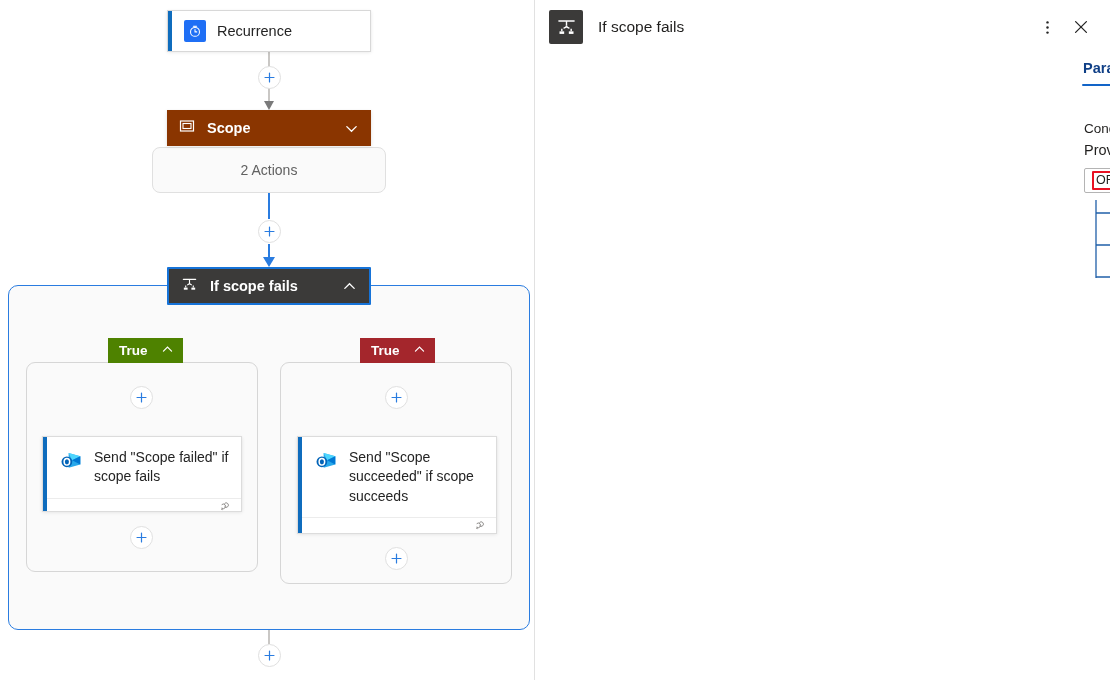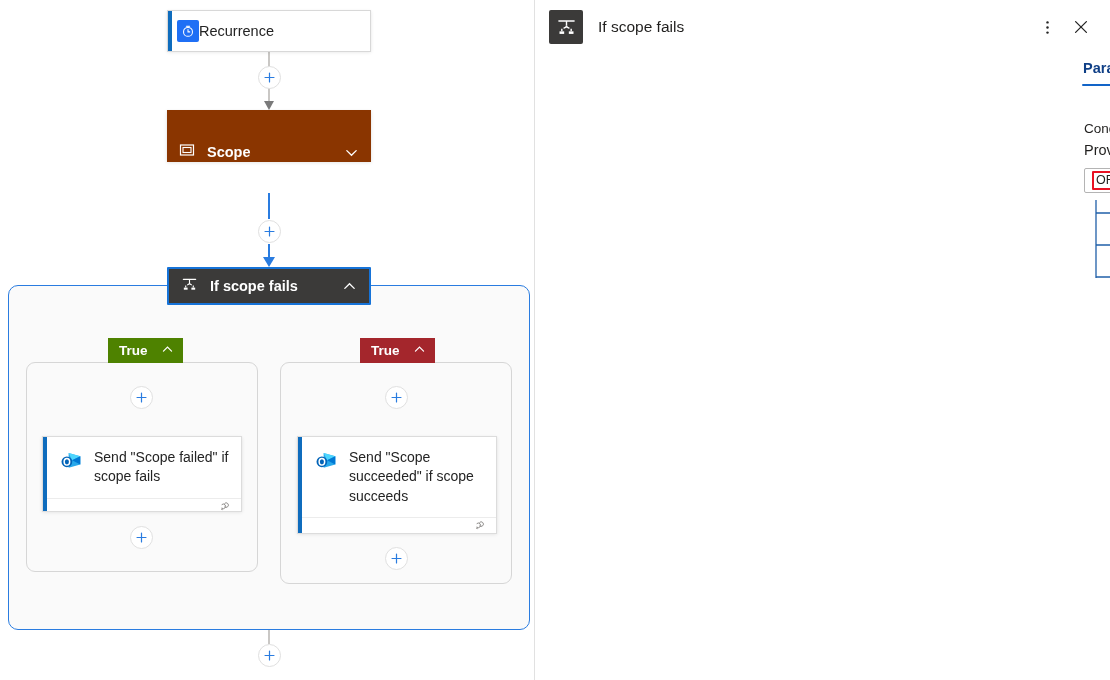--- a/index.html
+++ b/index.html
@@ -41,22 +41,22 @@
     position:absolute; z-index:5;
     background:#ffffff;
     border:1px solid #d8d8d8;
     box-shadow:0 1.2px 3.6px rgba(0,0,0,.10), 0 .3px .9px rgba(0,0,0,.08);
     display:flex; align-items:center;
   }
   .node .accent {
     width:4px; align-self:stretch; background:#0f6cbd; flex:0 0 4px;
   }
   .node .node-body {
-    flex:1; display:flex; align-items:center; 
-    padding:10px 5px;
+    flex:1; display:flex; align-items:center; gap:11px;
+    padding:10px 12px;
   }
   .node .node-title {
     font-size:14.5px; color:#242424; line-height:1.3;
   }
 
   
   #node-recurrence { left:167px; top:10px; width:204px; height:42px; }
   .icon-sq {
     width:22px; height:22px; border-radius:2px;
     display:flex; align-items:center; justify-content:center; flex:0 0 22px;
@@ -64,22 +64,22 @@
   .icon-recurrence { background:#1f6ff5; }
 
   
   #scope-group {
     position:absolute; left:152px; top:147px; width:234px; height:46px;
     background:#fafafa; border:1px solid #e0e0e0; border-radius:8px;
     display:flex; align-items:center; justify-content:center; z-index:3;
   }
   #scope-group .scope-sub { font-size:14px; color:#616161; }
   #node-scope {
-    position:absolute; left:167px; top:110px; width:204px; height:52px;
-    background:#8a3500; display:flex; align-items:flex-end; z-index:5;
+    position:absolute; left:167px; top:110px; width:204px; height:36px;
+    background:#8a3500; display:flex; align-items:center; z-index:5;
     box-shadow:0 1.2px 3.6px rgba(0,0,0,.13), 0 .3px .9px rgba(0,0,0,.10);
   }
   #node-scope .sc-title {
     color:#ffffff; font-size:14.5px; font-weight:bold;
   }
   .hdr-inner { display:flex; align-items:center; gap:12px; padding:0 12px; width:100%; }
   .chev { margin-left:auto; display:flex; align-items:center; }
 
   
   #if-container {
@@ -229,20 +229,23 @@
             <circle cx="8" cy="9" r="5.1" fill="none" stroke="#fff" stroke-width="1.2"></circle>
             <path d="M8 6.2 V9 H10" fill="none" stroke="#fff" stroke-width="1.2" stroke-linecap="round"></path>
             <path d="M6.2 2.6 h3.6" stroke="#fff" stroke-width="1.3" stroke-linecap="round"></path>
             <path d="M8 2.6 v1.4" stroke="#fff" stroke-width="1.3"></path>
           </svg>
         </span>
         <span class="node-title">Recurrence</span>
       </div>
     </div>
 
+    <div id="scope-group">
+      <span class="scope-sub">2 Actions</span>
+    </div>
     <div id="node-scope">
       <div class="hdr-inner">
         <span>
           <svg width="16" height="16" viewBox="0 0 16 16">
             <rect x="1.5" y="3" width="13" height="10" fill="none" stroke="#fff" stroke-width="1.2"></rect>
             <rect x="4" y="5.5" width="8" height="5" fill="none" stroke="#fff" stroke-width="1.1"></rect>
           </svg>
         </span>
         <span class="sc-title">Scope</span>
         <span class="chev">

